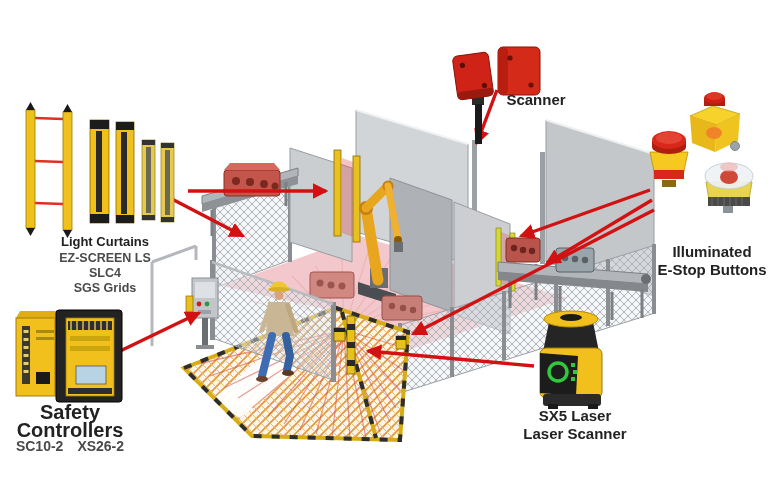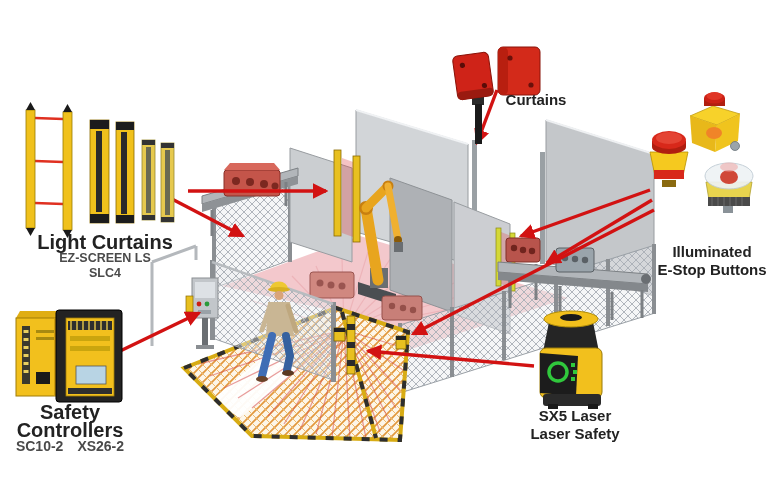--- a/index.html
+++ b/index.html
@@ -349,39 +349,40 @@
     <rect x="571" y="363" width="4" height="4" fill="#30c83c"></rect>
     <rect x="573" y="370" width="4" height="4" fill="#30c83c"></rect>
     <rect x="571" y="377" width="4" height="4" fill="#30c83c"></rect>
     <rect x="543" y="394" width="58" height="12" rx="3" fill="#2a2a2a"></rect>
     <rect x="548" y="404" width="10" height="5" fill="#1a1a1a"></rect>
     <rect x="588" y="404" width="10" height="5" fill="#1a1a1a"></rect>
   </g>
 </svg>
 
 <div class="callout" style="left:25px;top:233px;width:160px;">
-  <div class="title" style="font-size:20px;">Light Curtains</div>
+  <div class="title" style="font-size:13px;">Light Curtains</div>
   <div class="model">EZ-SCREEN LS</div>
   <div class="model">SLC4</div>
+  <div class="model">SGS Grids</div>
 </div>
 
 <div class="callout" style="left:0px;top:403px;width:140px;">
   <div class="title" style="font-size:20px;">Safety Controllers</div>
   <div class="model" style="font-size:14px;">
     <span>SC10-2</span><span class="sp"></span><span>XS26-2</span>
   </div>
 </div>
 
 <div class="callout" style="left:496px;top:91px;width:80px;">
-  <div class="title">Curtains</div>
+  <div class="title">Scanner</div>
 </div>
 
 <div class="callout" style="left:643px;top:243px;width:138px;">
   <div class="title">Illuminated</div>
   <div class="title">E-Stop Buttons</div>
 </div>
 
 <div class="callout" style="left:500px;top:407px;width:150px;">
   <div class="title">SX5 Laser</div>
-  <div class="title">Laser Safety</div>
+  <div class="title">Laser Scanner</div>
 </div>
 
 </div>
 
 </body></html>

